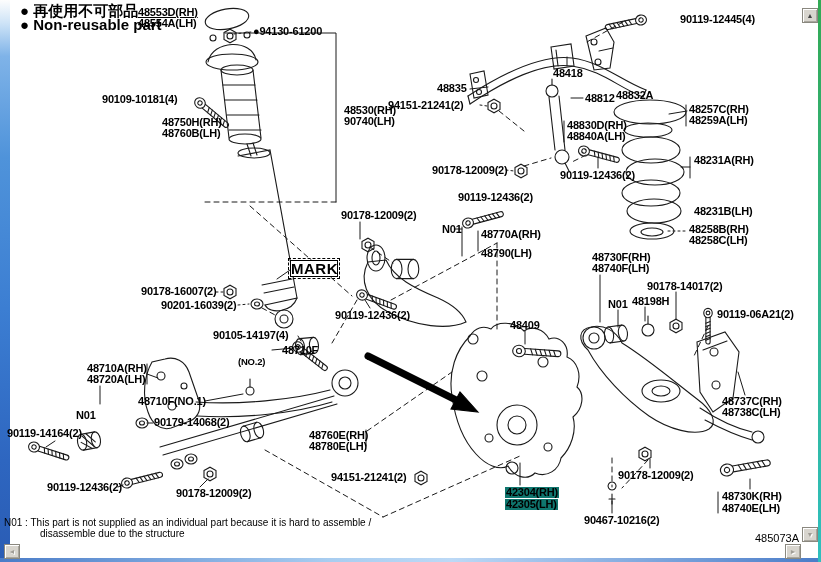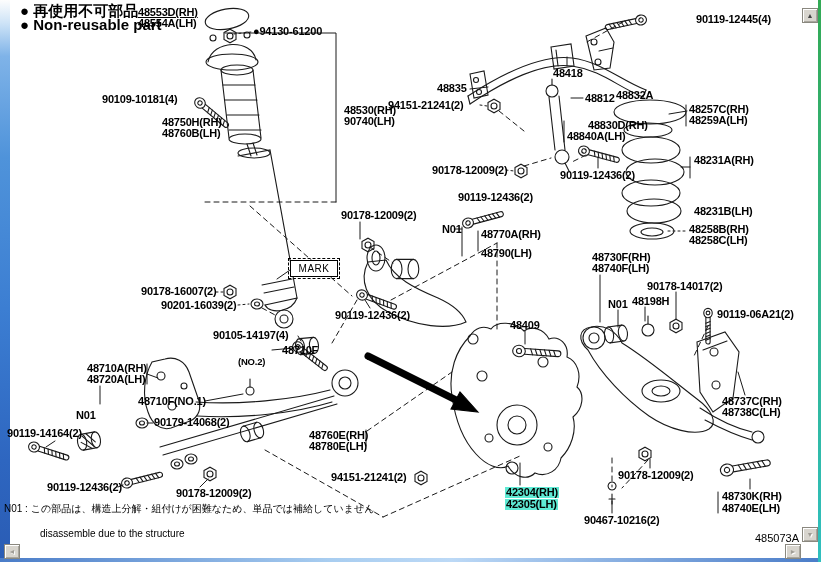--- a/index.html
+++ b/index.html
@@ -8,28 +8,28 @@
   
   .edge-left{position:absolute;left:0;top:0;width:10px;height:562px;
     background:linear-gradient(180deg,#fdfdfd 0%,#cfe4f7 4%,#7fb3e8 10%,#4f93da 28%,#3c7ed2 55%,#2e66c0 82%,#2a5cb4 100%);}
   .edge-bottom{position:absolute;left:0;top:558px;width:821px;height:4px;
     background:linear-gradient(90deg,#4a7cc8,#a8cdf0 40%,#bcd9f6 55%,#4a7cc8);}
   .edge-right{position:absolute;left:818px;top:0;width:3px;height:562px;
     background:linear-gradient(180deg,#33aa55,#2fbfbf);}
   
   .plabel{position:absolute;font-weight:bold;font-size:11px;line-height:11px;color:#000;
           white-space:nowrap;letter-spacing:-0.2px;z-index:5;}
-  .plabel.hl{background:#5eead4;padding:0 1px;}
+  .plabel.hl{background:#0f766e;padding:0 1px;}
   .plabel.small{font-size:9.5px;}
   .note{position:absolute;font-size:10px;line-height:11px;color:#000;white-space:nowrap;z-index:5;}
   .legend{position:absolute;font-weight:bold;font-size:15px;line-height:12px;color:#000;white-space:nowrap;z-index:5;}
   #diagram-id{position:absolute;left:755px;top:532px;font-size:11px;color:#000;z-index:5;}
   #mark-box{position:absolute;left:290px;top:260px;width:46px;height:15px;z-index:5;
     border:1.5px solid #000;outline:1px dashed #000;outline-offset:1px;background:#fff;
-    font-weight:normal;font-size:10px;text-align:center;line-height:15px;letter-spacing:0.5px;}
+    font-weight:bold;font-size:15px;text-align:center;line-height:15px;letter-spacing:0.5px;}
   
   .sbtn{position:absolute;width:16px;height:15px;background:#d8d5ce;border:1px solid #8a887f;
     box-shadow:inset 1px 1px 0 #ffffff, inset -1px -1px 0 #a9a69e;box-sizing:border-box;
     display:flex;align-items:center;justify-content:center;font-size:7px;z-index:6;}
   .sbtn span{color:#a09d96;text-shadow:1px 1px 0 #fff;}
   .sbtn.dark span{color:#444;text-shadow:none;}
   #svg-art{position:absolute;left:0;top:0;z-index:1;}
   #svg-art *{vector-effect:non-scaling-stroke;}
 </style>
 </head>
@@ -236,31 +236,31 @@
     </g>
   </svg>
 
   <div class="legend" style="left:20px;top:5px">● 再使用不可部品</div>
   <div class="legend" style="left:20px;top:19px">● Non-reusable part</div>
 
   <div id="labels-layer">
       <div class="plabel" style="left: 138px; top: 7px; text-decoration: underline;">48553D(RH)</div>
       <div class="plabel" style="left: 138px; top: 18px; text-align: center;">48554A(LH)</div>
       <div class="plabel" style="left: 253px; top: 26px;">●94130-61200</div>
-      <div class="plabel" style="left: 648px; top: 14px; padding-left: 48px;">90119-12445(4)</div>
+      <div class="plabel" style="left: 632px; top: 14px; padding-left: 48px;">90119-12445(4)</div>
       <div class="plabel" style="left: 616px; top: 42px; margin-top: 48px;">48832A</div>
       <div class="plabel" style="left: 553px; top: 68px;">48418</div>
       <div class="plabel" style="left: 437px; top: 83px;">48835</div>
       <div class="plabel" style="left: 388px; top: 100px;">94151-21241(2)</div>
       <div class="plabel" style="left: 585px; top: 93px;">48812</div>
       <div class="plabel" style="left: 344px; top: 105px;">48530(RH)</div>
       <div class="plabel" style="left: 344px; top: 116px;">90740(LH)</div>
       <div class="plabel" style="left: 689px; top: 104px;">48257C(RH)</div>
       <div class="plabel" style="left: 689px; top: 115px;">48259A(LH)</div>
-      <div class="plabel" style="left: 588px; top: 120px;">48830D(RH)</div>
+      <div class="plabel" style="left: 567px; top: 120px;">48830D(RH)</div>
       <div class="plabel" style="left: 567px; top: 131px;">48840A(LH)</div>
       <div class="plabel" style="left: 102px; top: 94px;">90109-10181(4)</div>
       <div class="plabel" style="left: 162px; top: 117px;">48750H(RH)</div>
       <div class="plabel" style="left: 162px; top: 128px;">48760B(LH)</div>
       <div class="plabel" style="left: 432px; top: 165px;">90178-12009(2)</div>
       <div class="plabel" style="left: 560px; top: 170px;">90119-12436(2)</div>
       <div class="plabel" style="left: 694px; top: 155px;">48231A(RH)</div>
       <div class="plabel" style="left: 694px; top: 166px; margin-top: 40px;">48231B(LH)</div>
       <div class="plabel" style="left: 458px; top: 192px;">90119-12436(2)</div>
       <div class="plabel" style="left: 341px; top: 210px;">90178-12009(2)</div>
@@ -298,21 +298,21 @@
       <div class="plabel hl" style="left: 505px; top: 487px;">42304(RH)</div>
       <div class="plabel hl" style="left: 505px; top: 499px;">42305(LH)</div>
       <div class="plabel" style="left: 618px; top: 470px;">90178-12009(2)</div>
       <div class="plabel" style="left: 584px; top: 515px;">90467-10216(2)</div>
       <div class="plabel" style="left: 722px; top: 491px;">48730K(RH)</div>
       <div class="plabel" style="left: 722px; top: 503px;">48740E(LH)</div>
     </div>
 
   <div id="mark-box">MARK</div>
 
-  <div class="note" style="left:4px;top:503px">N01 : この部品は、構造上分解・組付けが困難なため、単品では補給していません</div>
+  <div class="note" style="left:4px;top:517px">N01 : This part is not supplied as an individual part because it is hard to assemble /</div>
   <div class="note" style="left:40px;top:528px">disassemble due to the structure</div>
 
   <div id="diagram-id">485073A</div>
 
   <div class="sbtn dark" style="left:802px;top:8px">
       <span>▲</span>
     </div>
   <div class="sbtn" style="left:802px;top:527px">
       <span>▼</span>
     </div>

